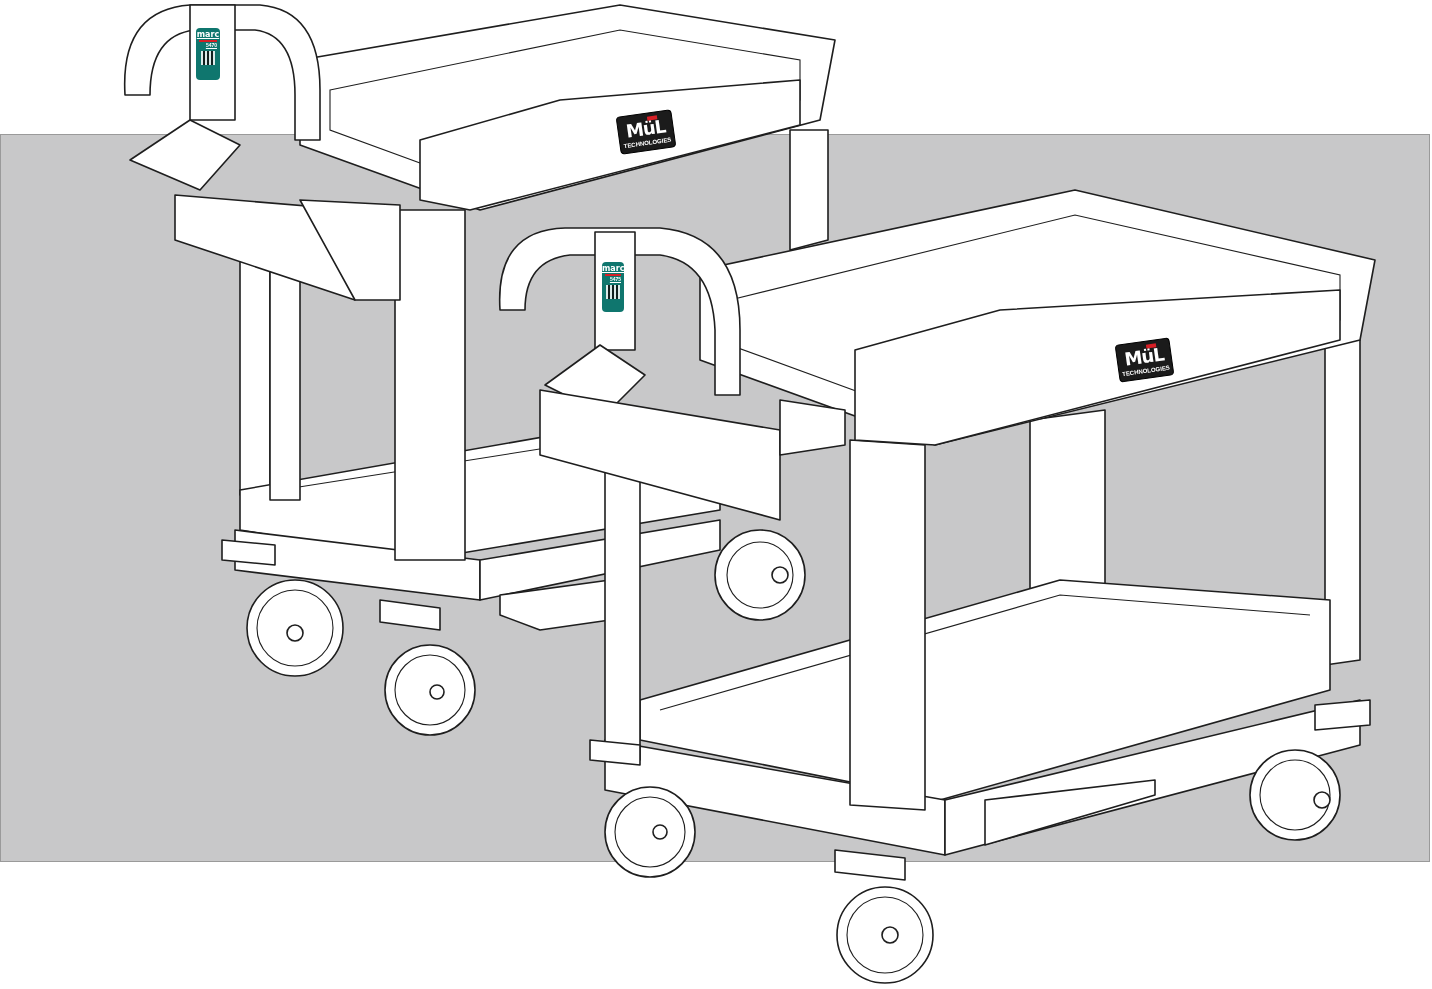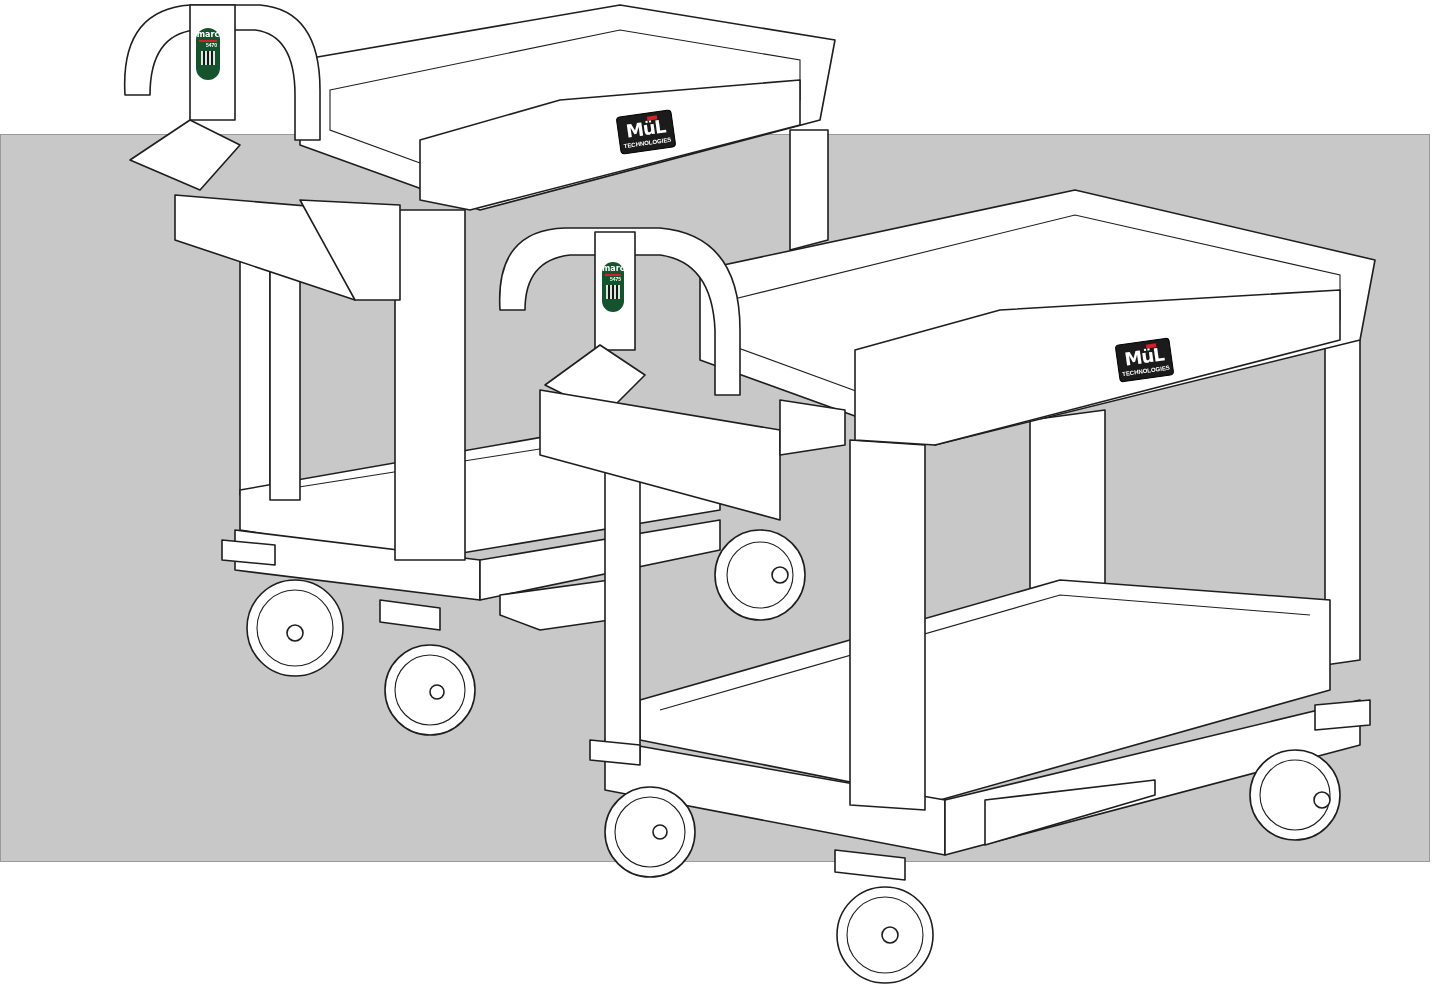--- a/index.html
+++ b/index.html
@@ -5,21 +5,21 @@
   html,body{margin:0;padding:0;background:#fff;}
   body{width:1432px;height:989px;position:relative;overflow:hidden;font-family:"Liberation Sans",sans-serif;}
   .bg-band{position:absolute;left:0;top:134px;width:1430px;height:728px;background:#c8c8c9;border:1px solid #9a9a9a;box-sizing:border-box;}
   svg.art{position:absolute;left:0;top:0;width:1432px;height:989px;}
   .ln{fill:#fff;stroke:#1e1e1e;stroke-width:1.6;stroke-linejoin:round;stroke-linecap:round;}
   .ln-thin{fill:none;stroke:#1e1e1e;stroke-width:1.1;}
   .logo{position:absolute;background:#1b1b1b;border-radius:4px;color:#fff;text-align:center;box-sizing:border-box;border:1px solid #000;}
   .logo .big{font-family:"DejaVu Sans",sans-serif;font-weight:bold;display:block;line-height:1;letter-spacing:-1px;}
   .logo .small{font-family:"Liberation Sans",sans-serif;font-weight:bold;display:block;letter-spacing:0;line-height:1;}
   .logo .bar{position:absolute;background:#d61f26;}
-  .marc{position:absolute;background:#14532d;border-radius:12px;color:#fff;text-align:center;box-sizing:border-box;}
+  .marc{position:absolute;background:#0f766e;border-radius:4px;color:#fff;text-align:center;box-sizing:border-box;text-decoration:underline;}
   .marc .brand{display:block;font-family:"DejaVu Sans",sans-serif;font-weight:bold;line-height:1;}
   .marc .redline{display:block;height:2px;background:#d61f26;margin:1px 3px;}
   .marc .model{display:block;font-weight:bold;line-height:1;text-align:right;padding-right:3px;}
   .marc .qr{display:block;margin:3px auto 0;background:
     repeating-linear-gradient(90deg,#fff 0 2px,#111 2px 4px),#fff;opacity:.85;}
 </style>
 </head>
 <body>
 
 <div class="bg-band"></div>

